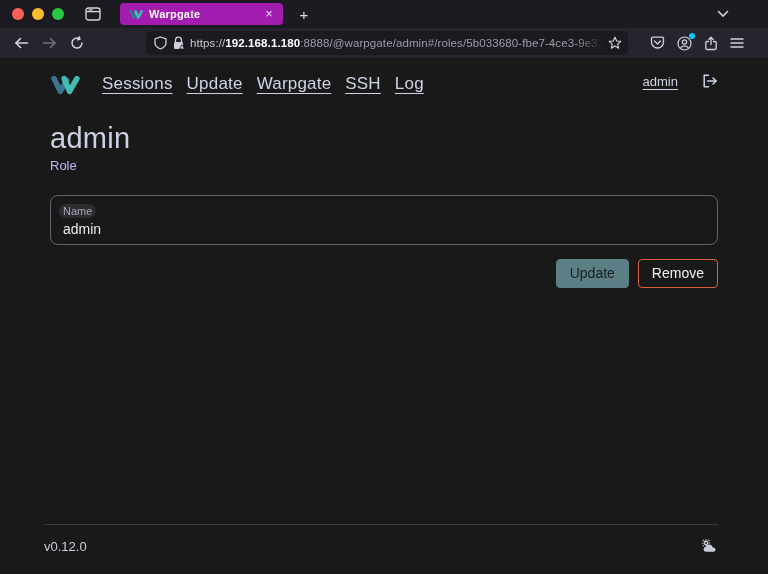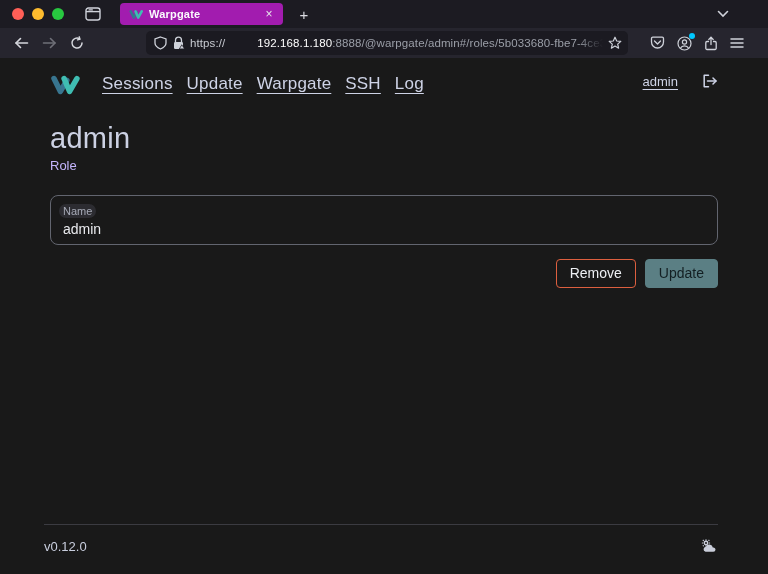--- a/index.html
+++ b/index.html
@@ -18,21 +18,21 @@
   .newtab { width:26px; height:22px; margin-left:8px; display:flex; align-items:center; justify-content:center; color:#dcdce2; font-size:15px; border-radius:4px; }
   .alltabs { position:absolute; right:32px; top:3px; width:26px; height:22px; display:flex; align-items:center; justify-content:center; color:#cfd2da; }
 
   .toolbar { height:30px; background:#26252e; display:flex; align-items:center; padding:0 8px; gap:2px; flex:0 0 auto; }
   .navbtn { width:26px; height:24px; display:flex; align-items:center; justify-content:center; color:#d6d8de; border-radius:4px; }
   .navbtn.dim { color:#6f7078; }
   .urlbar { flex:0 0 auto; width:482px; height:24px; margin-left:54px; background:#1b1a21; border-radius:5px; display:flex; align-items:center; padding:0 6px 0 8px; gap:5px; position:relative; }
   .urlbar .icon { color:#cfd2da; display:flex; align-items:center; }
   .url-text { flex:1; font-size:11.5px; white-space:nowrap; overflow:hidden; position:relative; letter-spacing:.1px; }
   .url-text .scheme { color:#c8cbd2; }
-  .url-text .host { color:#ffffff; font-weight:400;padding-left:32px; }
+  .url-text .host { color:#ffffff; font-weight:700; }
   .url-text .rest { color:#9b9fa8; }
   .url-fade { position:absolute; right:0; top:0; bottom:0; width:26px; background:linear-gradient(to right, rgba(27,26,33,0), #1b1a21); }
   .chrome-right { display:flex; align-items:center; margin-left:20px; gap:12px; }
   .chrome-right .icon { color:#cfd2da; display:flex; align-items:center; position:relative; }
   .badge-dot { position:absolute; top:-3px; right:-3px; width:6px; height:6px; border-radius:50%; background:#00c8ff; }
 
   
   .page { flex:1; background:#191919; position:relative; padding:0 50px; }
   .site-nav { display:flex; align-items:flex-start; padding-top:16px; gap:14px; }
   .logo { display:flex; align-items:center; margin-right:8px; }
@@ -199,22 +199,22 @@
 
     <h1 class="page-title">admin</h1>
     <div class="page-subtitle">Role</div>
 
     <div class="field">
       <label class="field-label">Name</label>
       <input class="field-input" type="text" value="admin" style="">
     </div>
 
     <div class="actions">
+      <button class="btn btn-update">Update</button>
       <button class="btn btn-remove">Remove</button>
-      <button class="btn btn-update">Update</button>
     </div>
 
     <div class="site-footer">
       <span class="version">v0.12.0</span>
       <span class="footer-icon">
         <svg width="18" height="16" viewBox="0 0 18 16" fill="currentColor">
           <g>
             <circle cx="6" cy="5" r="2.4"></circle>
             <circle cx="6" cy="5" r="1" fill="#191919"></circle>
             <rect x="5.4" y="1.2" width="1.2" height="1.6" rx="0.5"></rect>

